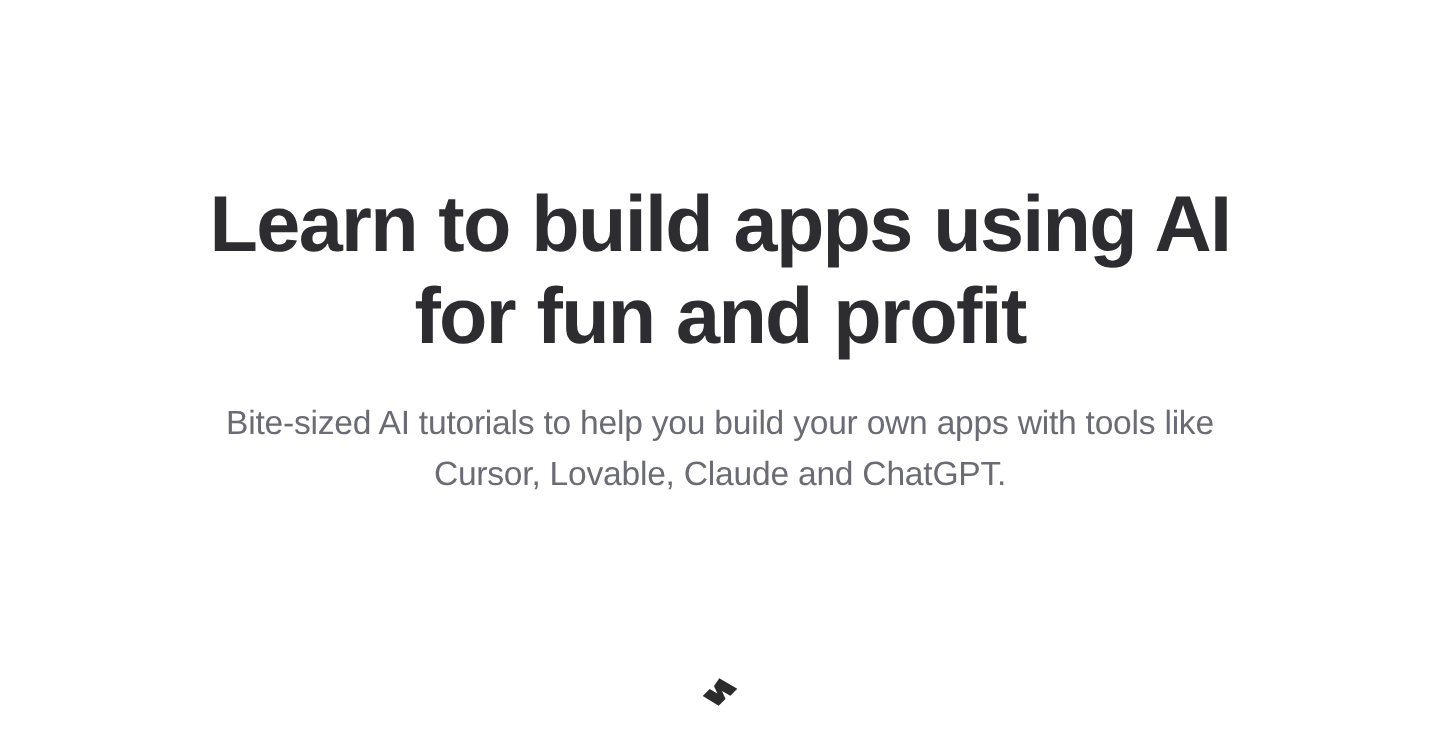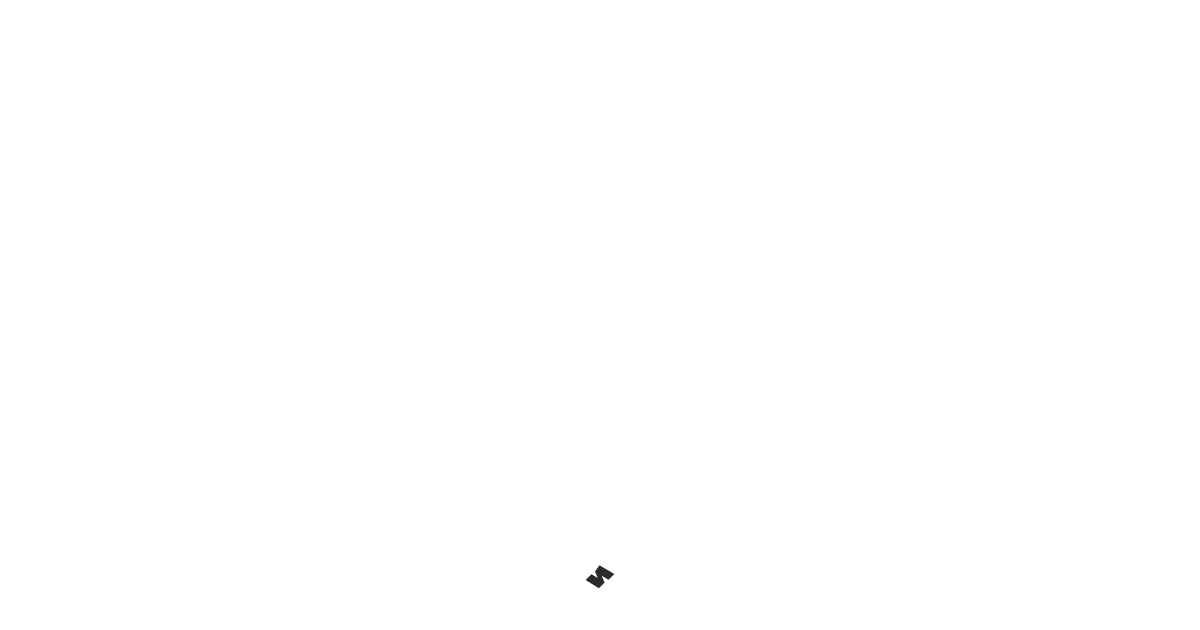--- a/index.html
+++ b/index.html
@@ -83,21 +83,23 @@
     height: 32px;
   }
 </style>
 </head>
 <body>
 
 <div class="og-card">
 
   <div class="content-stack">
 
+    <h1 class="headline">Learn to build apps using AI for fun and profit</h1>
 
+    <p class="subtitle">Bite-sized AI tutorials to help you build your own apps with tools like Cursor, Lovable, Claude and ChatGPT.</p>
 
     <div class="brand-logo">
       <svg viewBox="0 0 32 32" xmlns="http://www.w3.org/2000/svg" aria-hidden="true">
         <g fill="#2b2b2b">
           <path d="M15.4 1.2 L30.4 10.0 L24.6 15.8 L17.7 11.8 L20.6 18.5 L14.9 24.2 L1.6 16.0 L7.4 10.2 L13.8 14.0 L11.0 7.6 Z"></path>
         </g>
       </svg>
     </div>
 
   </div>

